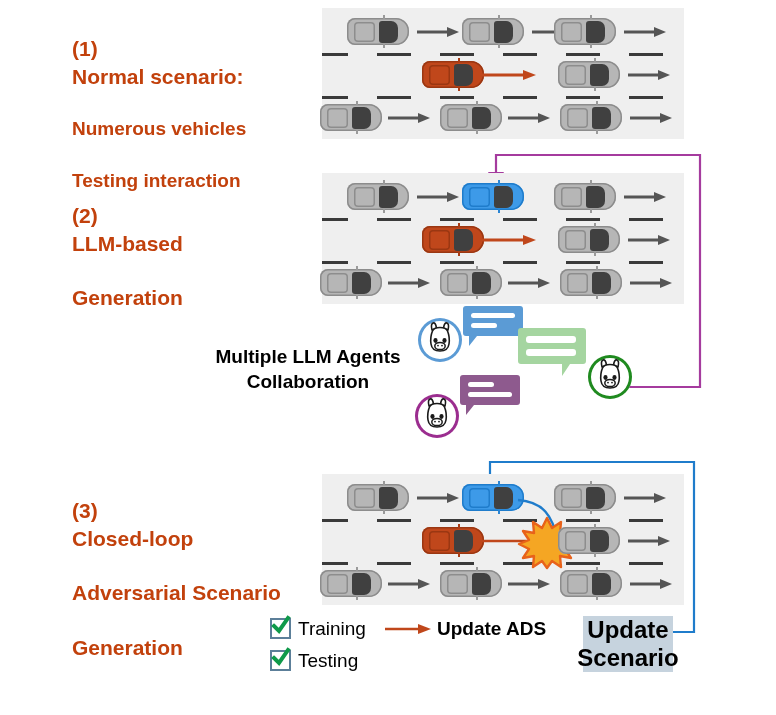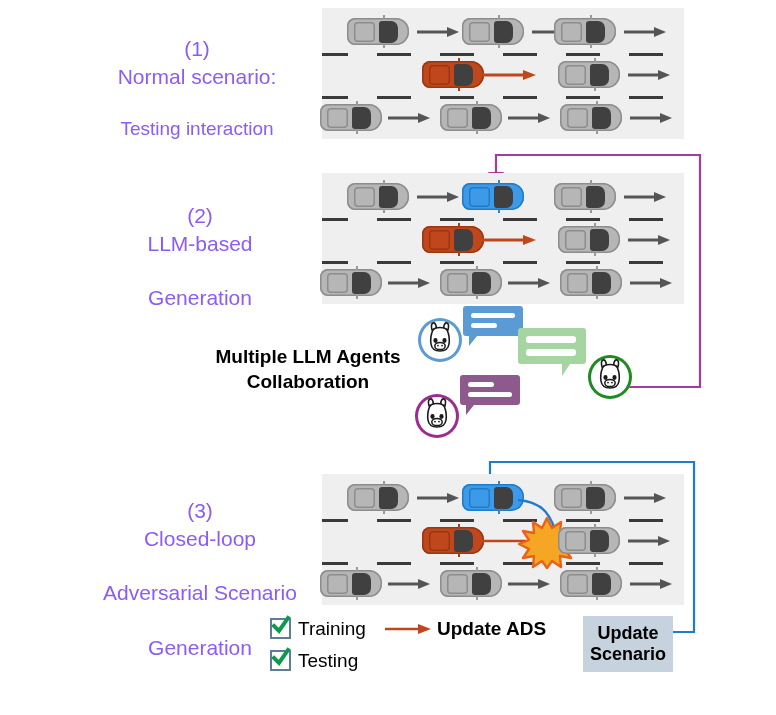--- a/index.html
+++ b/index.html
@@ -17,25 +17,24 @@
   }
   .stage {
     position: absolute;
     left: 0; top: 0;
     width: 776px;
     height: 715px;
   }
   
   .heading {
     position: absolute;
-    font-weight: normal;
+    font-weight: bold;
     line-height: 1.30;
-    color: #8b5cf6;
+    color: #c2410c;
     white-space: pre-line;
-    text-align: center;
   }
   #heading-1 { left: 72px;  top: 8px;   font-size: 21px; width: 250px; }
   #heading-1 .sub { font-size: 19px; }
   #heading-2 { left: 72px;  top: 175px; font-size: 21px; width: 256px; }
   #heading-3 { left: 72px;  top: 470px; font-size: 21px; width: 256px; }
   .heading .ln { display: block; }
 
   
   .road {
     position: absolute;
@@ -155,21 +154,21 @@
   }
   #update-scenario-box {
     position: absolute;
     left: 583px; top: 616px;
     width: 90px; height: 56px;
     background: #c6d3de;
     display: flex;
     flex-direction: column;
     align-items: center;
     justify-content: center;
-    font-size: 18px;
+    font-size: 24px;
     font-weight: bold;
     line-height: 1.18;
     text-align: center;
   }
 
   #collab-label {
     position: absolute;
     left: 203px; top: 345px;
     width: 210px;
     text-align: center;
@@ -181,20 +180,21 @@
   svg { display: block; overflow: visible; }
 </style>
 </head>
 <body>
 
 <div class="stage">
 
   <div class="heading" id="heading-1">
     <span class="ln"><span>(1)</span>
       <span>Normal scenario:</span></span>
+    <span class="ln sub">Numerous vehicles</span>
     <span class="ln sub">Testing interaction</span>
   </div>
 
   <div class="heading" id="heading-2">
     <span class="ln"><span>(2)</span>
       <span>LLM-based</span></span>
     <span class="ln">Generation</span>
   </div>
 
   <div class="heading" id="heading-3">

